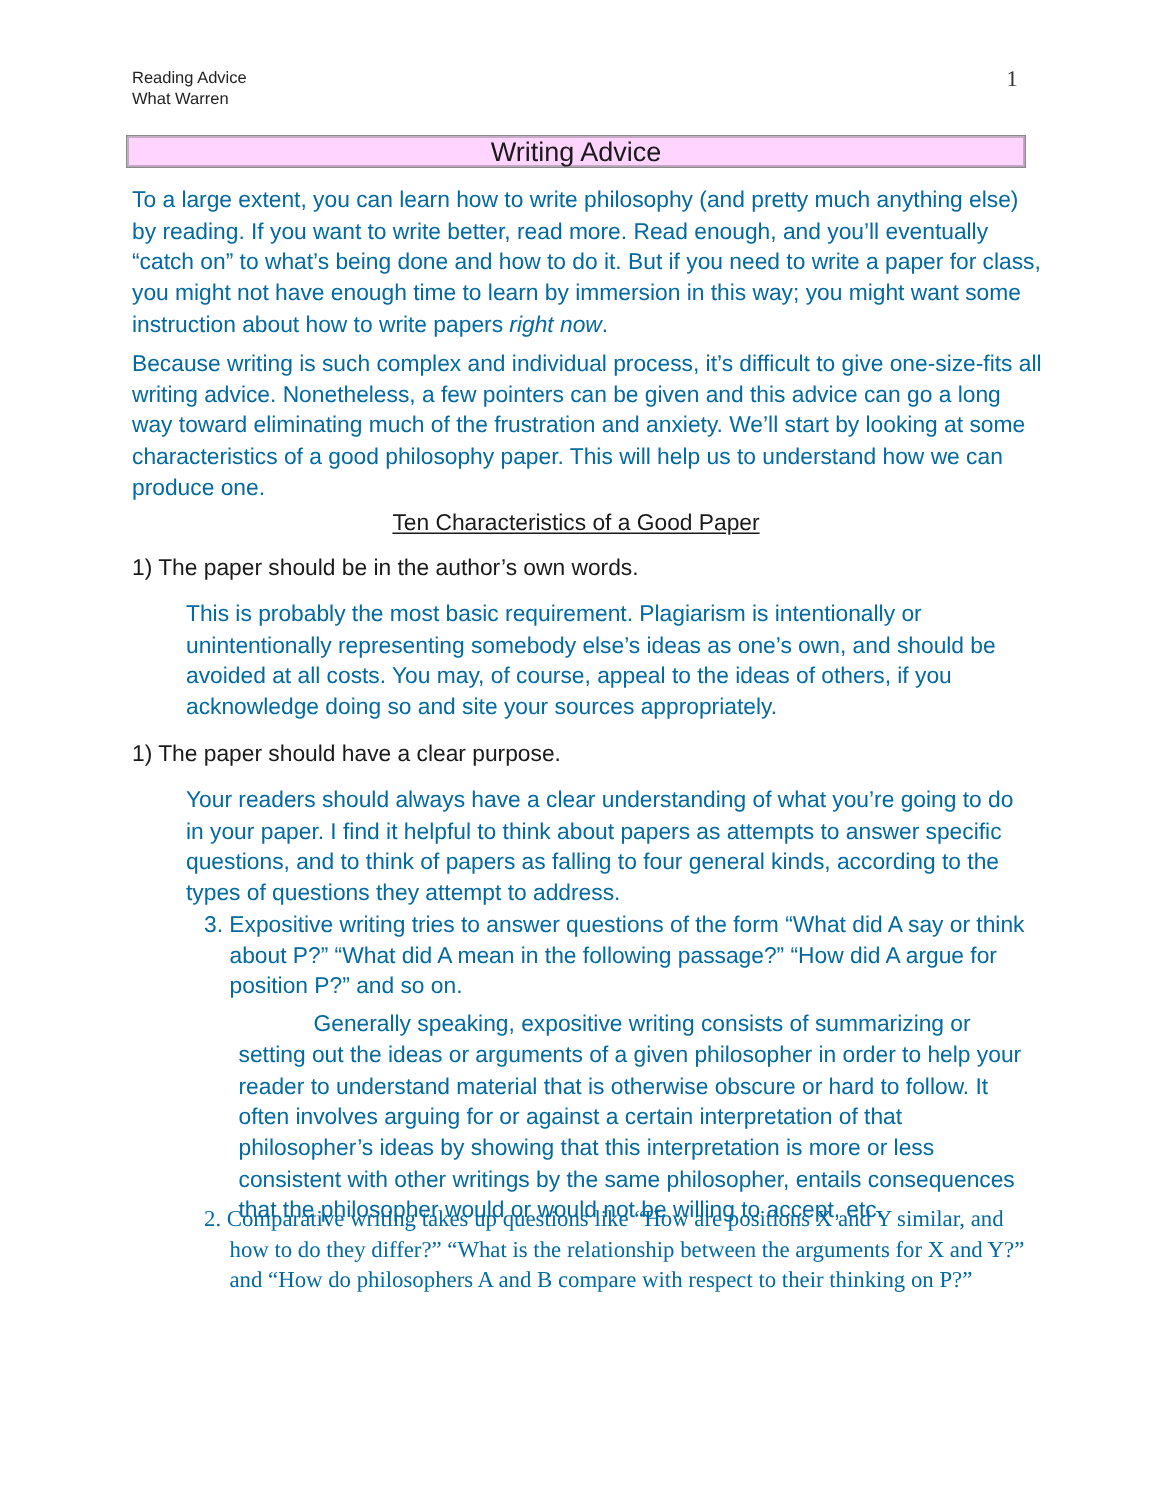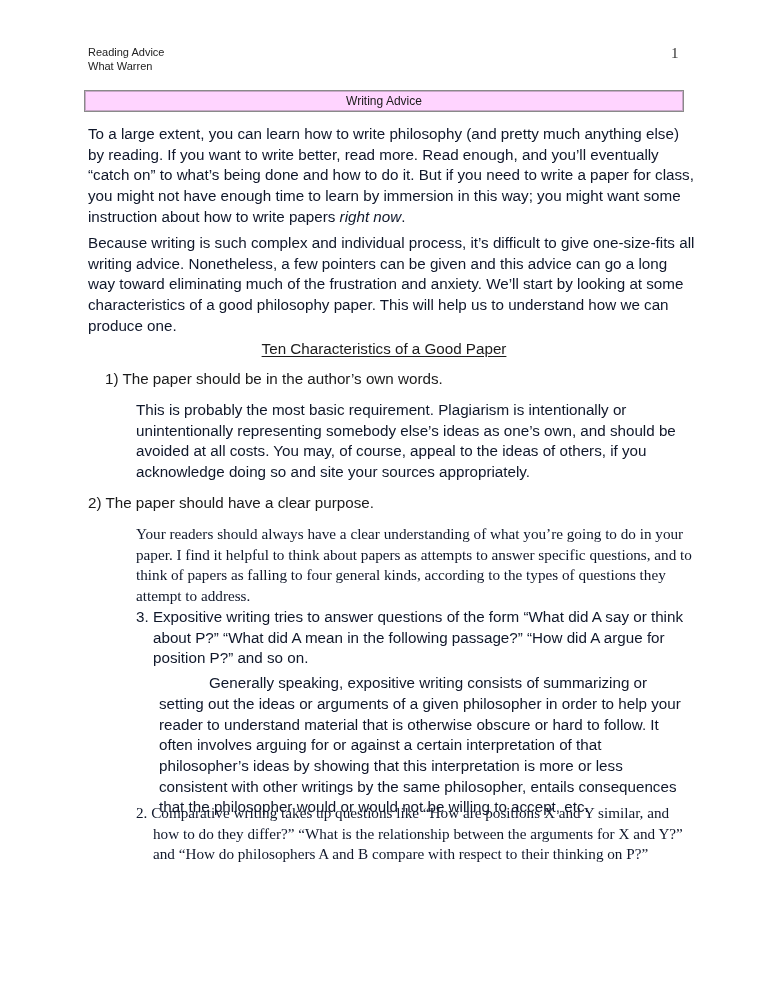--- a/index.html
+++ b/index.html
@@ -41,28 +41,28 @@
     .banner {
       position: absolute;
       left: 84px;
       top: 90px;
       width: 598px;
       height: 20px;
       background: #ffd4ff;
       border: 1px solid #8a8a8a;
       box-shadow: inset 0 0 0 1px #c8a8c8;
       text-align: center;
-      font-size: 12px;
+      font-size: 18px;
       line-height: 20px;
       color: #1a1a1a;
     }
     .body-text {
       font-size: 15.2px;
       line-height: 20.7px;
-      color: #0f172a;
+      color: #0369a1;
     }
     .para {
       position: absolute;
       left: 88px;
       width: 610px;
       margin: 0;
     }
     .p1 { top: 124px; }
     .p2 { top: 233px; }
     .section-heading {
@@ -79,30 +79,30 @@
       text-underline-offset: 2px;
       text-align: center;
     }
     .item-title {
       position: absolute;
       left: 88px;
       width: 610px;
       font-size: 15.2px;
       line-height: 20px;
     }
-    .t1 { top: 369px; margin-left: 17px; }
+    .t1 { top: 369px; }
     .t2 { top: 493px; }
     .indent {
       position: absolute;
-      left: 136px;
+      left: 124px;
       width: 560px;
       margin: 0;
     }
     .i1 { top: 400px; }
-    .i2 { top: 524px; font-family: Liberation Serif, serif; }
+    .i2 { top: 524px; }
     .list-item {
       position: absolute;
       left: 136px;
       width: 560px;
     }
     .list-item .first {
       padding-left: 17px;
       text-indent: -17px;
       margin: 0;
     }
@@ -133,21 +133,21 @@
 
   <p class="para p2 body-text">Because writing is such complex and individual process, it’s difficult to give one-size-fits all writing advice. Nonetheless, a few pointers can be given and this advice can go a long way toward eliminating much of the frustration and anxiety. We’ll start by looking at some characteristics of a good philosophy paper. This will help us to understand how we can produce one.</p>
 
   <div class="section-heading">
     <span>Ten Characteristics of a Good Paper</span>
   </div>
 
   <div class="item-title t1">1) The paper should be in the author’s own words.</div>
   <p class="indent i1 body-text">This is probably the most basic requirement. Plagiarism is intentionally or unintentionally representing somebody else’s ideas as one’s own, and should be avoided at all costs. You may, of course, appeal to the ideas of others, if you acknowledge doing so and site your sources appropriately.</p>
 
-  <div class="item-title t2">2) The paper should have a clear purpose.</div>
+  <div class="item-title t2">1) The paper should have a clear purpose.</div>
   <p class="indent i2 body-text">Your readers should always have a clear understanding of what you’re going to do in your paper. I find it helpful to think about papers as attempts to answer specific questions, and to think of papers as falling to four general kinds, according to the types of questions they attempt to address.</p>
 
   <div class="list-item li1 body-text">
     <p class="first">3. Expositive writing tries to answer questions of the form “What did A say or think about P?” “What did A mean in the following passage?” “How did A argue for position P?” and so on.</p>
     <p class="cont">Generally speaking, expositive writing consists of summarizing or setting out the ideas or arguments of a given philosopher in order to help your reader to understand material that is otherwise obscure or hard to follow. It often involves arguing for or against a certain interpretation of that philosopher’s ideas by showing that this interpretation is more or less consistent with other writings by the same philosopher, entails consequences that the philosopher would or would not be willing to accept, etc.</p>
   </div>
 
   <div class="list-item li2 body-text">
     <p class="first">2. Comparative writing takes up questions like “How are positions X and Y similar, and how to do they differ?” “What is the relationship between the arguments for X and Y?” and “How do philosophers A and B compare with respect to their thinking on P?”</p>
   </div>

